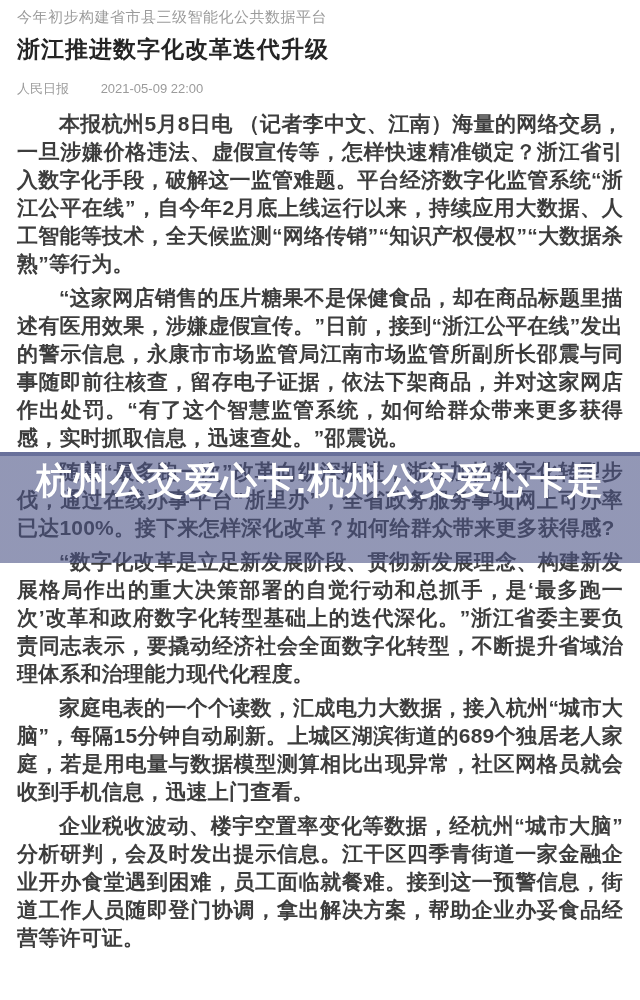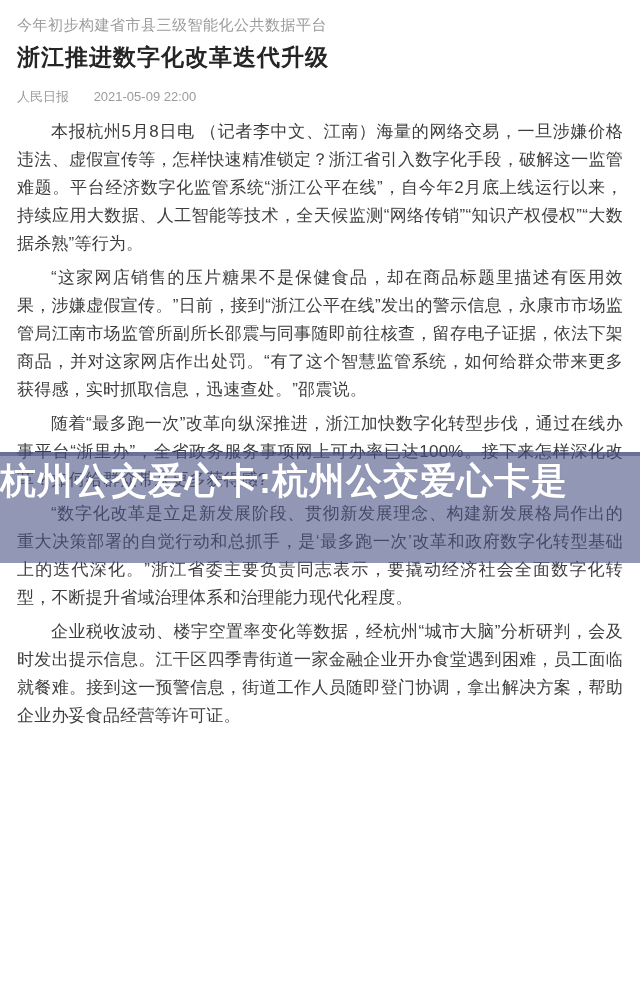--- a/index.html
+++ b/index.html
@@ -4,21 +4,21 @@
 <style>
   html, body { margin: 0; padding: 0; }
   body {
     width: 640px;
     height: 1000px;
     overflow: hidden;
     position: relative;
     background: #ffffff;
     font-family: "Liberation Sans", "DejaVu Sans", sans-serif;
   }
-  .page { padding: 8px 17px; }
+  .page { padding: 0 17px; }
 
   .kicker {
     padding-top: 7px;
     font-size: 15px;
     line-height: 20px;
     color: var(--muted-text, #9B9B9B);
     letter-spacing: 0.5px;
   }
   .title {
     margin: 7px 0 2px;
@@ -27,50 +27,52 @@
     font-weight: 700;
     color: var(--title-text, #252525);
     letter-spacing: 1px;
   }
   .meta {
     margin-top: 16px;
     font-size: 13px;
     line-height: 18px;
     color: var(--muted-text, #9B9B9B);
   }
-  .meta .source { margin-right: 21px; }
+  .meta .source { margin-right: 28px; }
 
   article p {
     margin: 6px 0 0;
-    font-size: 17px;
+    font-size: 21px;
     line-height: 28px;
     color: var(--body-text, #3D3D3D);
     text-align: justify;
     text-indent: 2em;
     letter-spacing: 0.2px;
+    font-weight: bold;
   }
   article p:first-child { margin-top: 12px; }
 
   .overlay-band {
     position: absolute;
     left: 0;
     top: 452px;
     width: 640px;
     height: 111px;
     box-sizing: border-box;
     padding-top: 4px;
     background: linear-gradient(
       180deg,
       var(--overlay-band-edge, rgba(62,72,126,0.78)) 0,
       var(--overlay-band-edge, rgba(62,72,126,0.78)) 4px,
       var(--overlay-band, rgba(74,82,133,0.6)) 4px,
       var(--overlay-band, rgba(74,82,133,0.6)) 100%
     );
     display: flex;
     flex-direction: column;
+    align-items: center;
     justify-content: flex-start;
   }
   .overlay-line {
     font-size: 36px;
     line-height: 50px;
     font-weight: 900;
     color: var(--overlay-text, #FFFFFF);
     letter-spacing: 1px;
     white-space: nowrap;
     text-shadow: 0 0 1px rgba(50, 55, 100, 0.25);
@@ -87,20 +89,21 @@
   <div class="meta">
     <span class="source">人民日报</span>
     <span class="datetime">2021-05-09 22:00</span>
   </div>
 
   <article>
     <p>本报杭州5月8日电 （记者李中文、江南）海量的网络交易，一旦涉嫌价格违法、虚假宣传等，怎样快速精准锁定？浙江省引入数字化手段，破解这一监管难题。平台经济数字化监管系统“浙江公平在线”，自今年2月底上线运行以来，持续应用大数据、人工智能等技术，全天候监测“网络传销”“知识产权侵权”“大数据杀熟”等行为。</p>
     <p>“这家网店销售的压片糖果不是保健食品，却在商品标题里描述有医用效果，涉嫌虚假宣传。”日前，接到“浙江公平在线”发出的警示信息，永康市市场监管局江南市场监管所副所长邵震与同事随即前往核查，留存电子证据，依法下架商品，并对这家网店作出处罚。“有了这个智慧监管系统，如何给群众带来更多获得感，实时抓取信息，迅速查处。”邵震说。</p>
     <p>随着“最多跑一次”改革向纵深推进，浙江加快数字化转型步伐，通过在线办事平台“浙里办”，全省政务服务事项网上可办率已达100%。接下来怎样深化改革？如何给群众带来更多获得感?</p>
     <p>“数字化改革是立足新发展阶段、贯彻新发展理念、构建新发展格局作出的重大决策部署的自觉行动和总抓手，是‘最多跑一次’改革和政府数字化转型基础上的迭代深化。”浙江省委主要负责同志表示，要撬动经济社会全面数字化转型，不断提升省域治理体系和治理能力现代化程度。</p>
+    <p>家庭电表的一个个读数，汇成电力大数据，接入杭州“城市大脑”，每隔15分钟自动刷新。上城区湖滨街道的689个独居老人家庭，若是用电量与数据模型测算相比出现异常，社区网格员就会收到手机信息，迅速上门查看。</p>
     <p>企业税收波动、楼宇空置率变化等数据，经杭州“城市大脑”分析研判，会及时发出提示信息。江干区四季青街道一家金融企业开办食堂遇到困难，员工面临就餐难。接到这一预警信息，街道工作人员随即登门协调，拿出解决方案，帮助企业办妥食品经营等许可证。</p>
 
   </article>
 </div>
 
 <div class="overlay-band">
   <div class="overlay-line">杭州公交爱心卡:杭州公交爱心卡是</div>
 </div>
 
 </body></html>

